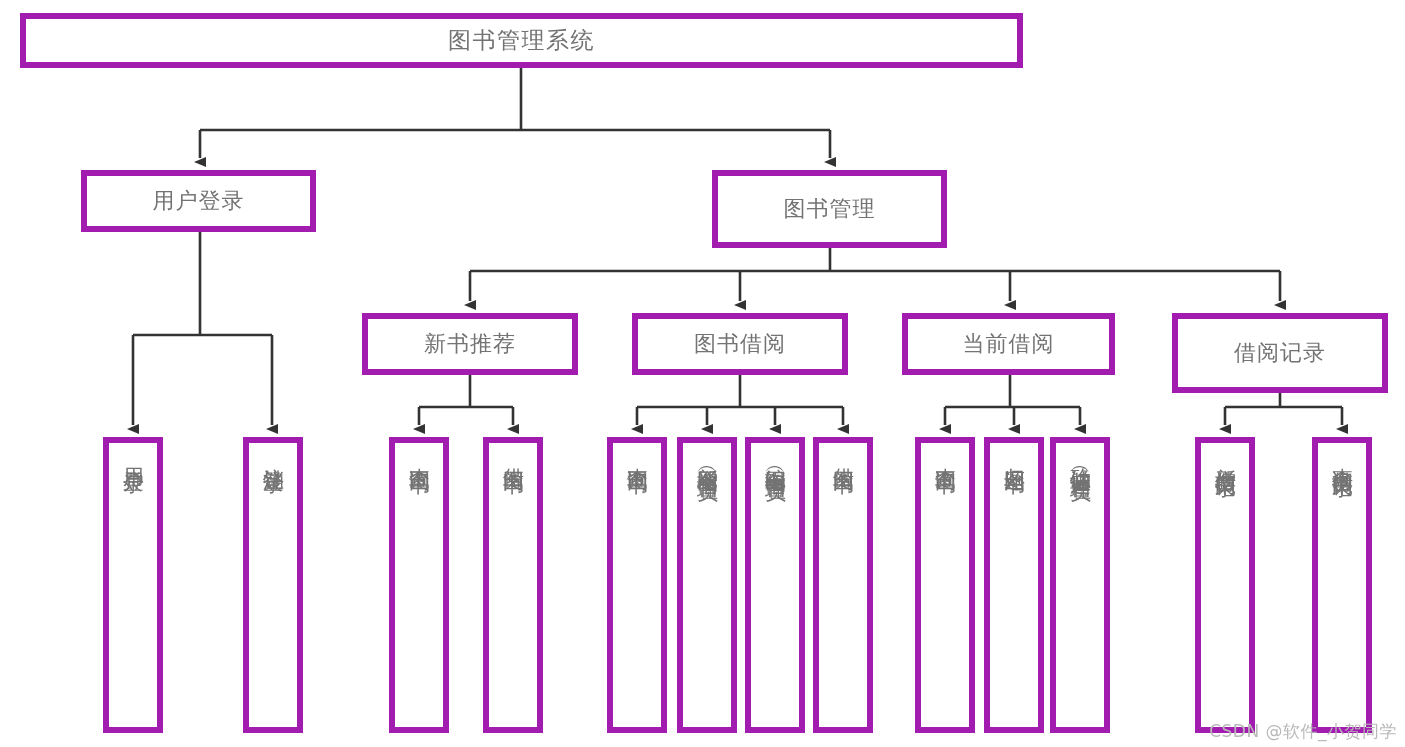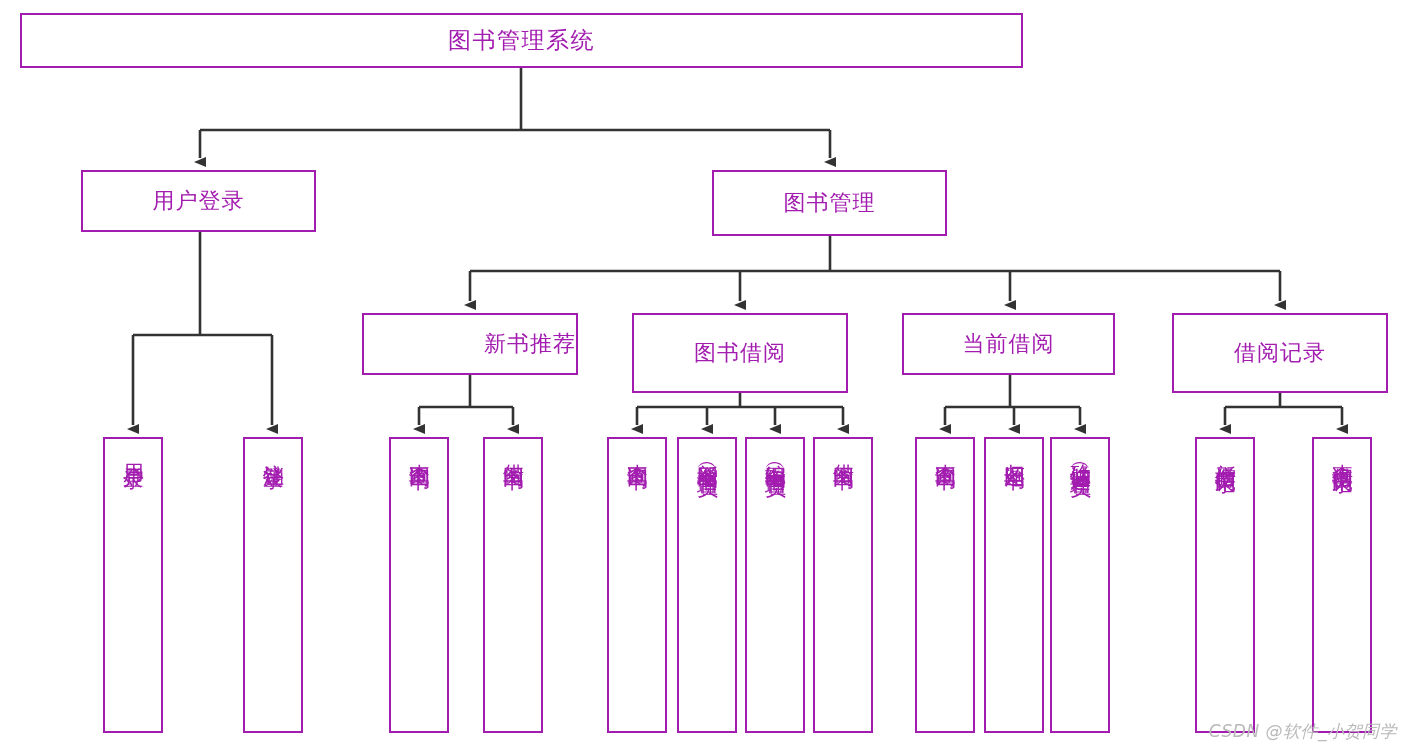--- a/index.html
+++ b/index.html
@@ -24,25 +24,25 @@
     position: absolute;
     left: 0;
     top: 0;
     width: 1405px;
     height: 747px;
   }
   .node {
     position: absolute;
     box-sizing: border-box;
     background: #ffffff;
-    border: 2px solid #a21caf;
+    border: 6px solid #a21caf;
     display: flex;
     align-items: center;
     justify-content: center;
-    color: #a21caf;
+    color: #737373;
   }
   .node .node-label {
     display: block;
     text-align: center;
     line-height: 1.18;
     white-space: nowrap;
   }
   
   .node.horiz .node-label {
     font-size: 22px;
@@ -69,21 +69,20 @@
   }
   #watermark {
     position: absolute;
     right: 8px;
     bottom: 4px;
     font-size: 17px;
     color: #b9b9b9;
     letter-spacing: 0.5px;
     white-space: nowrap;
     pointer-events: none;
-    font-style: italic;
   }
 </style>
 </head>
 <body>
 
 <div id="diagram-root">
 
   <svg id="edges-layer" viewBox="0 0 1405 747" width="1405" height="747" xmlns="http://www.w3.org/2000/svg">
     <defs>
       <marker id="arrowhead" markerWidth="10" markerHeight="12" refX="1" refY="6" orient="auto" markerUnits="userSpaceOnUse">
@@ -134,28 +133,28 @@
     </g>
   </svg>
 
   <div class="node horiz root" style="left:20px; top:13px; width:1003px; height:55px;">
     <span class="node-label">图书管理系统</span>
   </div>
 
   <div class="node horiz" style="left:81px; top:170px; width:235px; height:62px;">
     <span class="node-label">用户登录</span>
   </div>
-  <div class="node horiz" style="left:712px; top:170px; width:235px; height:66px;">
+  <div class="node horiz" style="left:712px; top:170px; width:235px; height:78px;">
     <span class="node-label">图书管理</span>
   </div>
 
-  <div class="node horiz" style="left:362px; top:313px; width:216px; height:62px;justify-content:flex-end;">
+  <div class="node horiz" style="left:362px; top:313px; width:216px; height:62px;">
     <span class="node-label">新书推荐</span>
   </div>
-  <div class="node horiz" style="left:632px; top:313px; width:216px; height:80px;">
+  <div class="node horiz" style="left:632px; top:313px; width:216px; height:62px;">
     <span class="node-label">图书借阅</span>
   </div>
   <div class="node horiz" style="left:902px; top:313px; width:213px; height:62px;">
     <span class="node-label">当前借阅</span>
   </div>
   <div class="node horiz" style="left:1172px; top:313px; width:216px; height:80px;">
     <span class="node-label">借阅记录</span>
   </div>
 
   <div class="node vert" style="left:103px; top:437px; width:60px; height:296px;">

